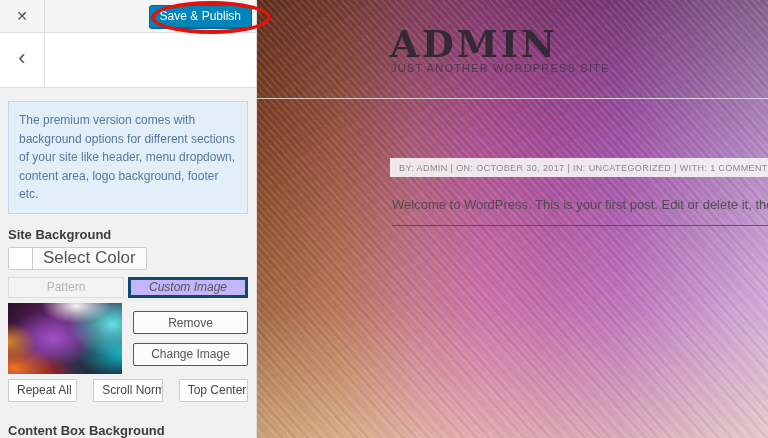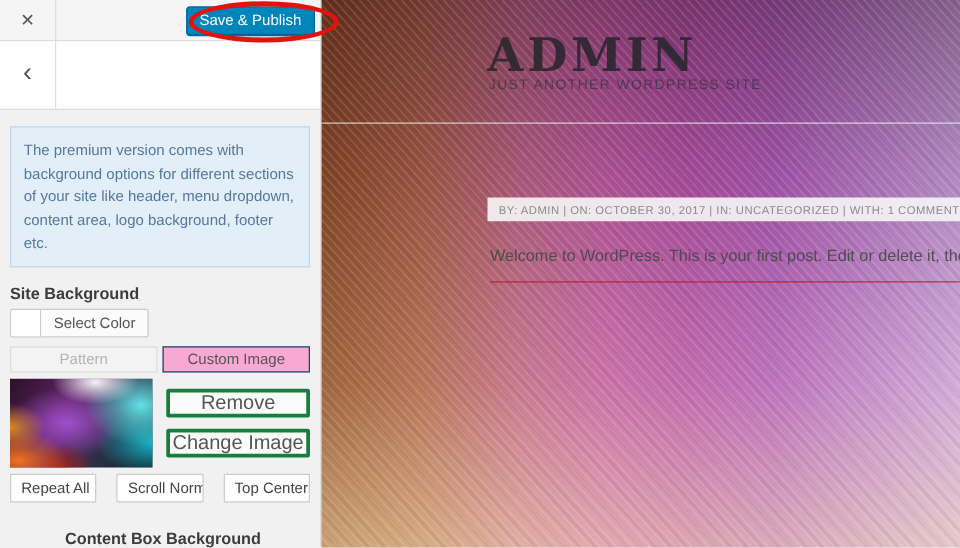--- a/index.html
+++ b/index.html
@@ -21,47 +21,47 @@
   .section-title { font-size:20px; color:#888; font-weight:400; letter-spacing:.2px; }
 
   .panel-body { padding:13px 8px 0; }
 
   .info-box { background:#e2eff9; border:1px solid #bcd9ee; color:#56789b; font-size:12px; line-height:1.55; padding:9px 10px; margin-bottom:13px; }
 
   .group-label { font-size:13px; font-weight:bold; color:#3c3c3c; margin:2px 0 5px; }
 
   .color-btn { display:inline-flex; border:1px solid #ccc; border-radius:2px; background:#fbfbfb; height:23px; align-items:stretch; cursor:pointer; margin-bottom:4px; }
   .color-swatch { width:24px; background:#fff; border-right:1px solid #ccc; border-radius:2px 0 0 2px; }
-  .color-btn-label { display:flex; align-items:center; padding:0 10px; font-size:12px; color:#555; }
+  .color-btn-label { display:flex; align-items:center; padding:0 10px; font-size:17px; color:#555; }
 
   .tabs-row { display:flex; gap:4px; margin-top:3px; }
   .tab { flex:1; height:21px; display:flex; align-items:center; justify-content:center; font-size:12px; cursor:pointer; }
   .tab-inactive { background:#f3f3f3; border:1px solid #dcdcdc; color:#b3b3b3; }
-  .tab-active { background:#f9a8d4; border:1px solid #0c4a6e; color:#555; }
+  .tab-active { background:#c4b5fd; border:3px solid #0c4a6e; color:#555;font-style:italic; }
 
   .image-row { display:flex; margin-top:5px; }
   .bg-thumb { width:114px; height:71px; flex:none; cursor:pointer;
     background:
       radial-gradient(ellipse 55% 45% at 60% 4%, rgba(255,255,255,.95), rgba(255,255,255,0) 55%),
       radial-gradient(ellipse 65% 75% at 92% 30%, #63e2e8 0%, rgba(99,226,232,0) 60%),
       radial-gradient(ellipse 60% 60% at 100% 72%, #18b2c8 0%, rgba(24,178,200,0) 65%),
       radial-gradient(ellipse 55% 55% at 6% 92%, #f4731d 0%, rgba(244,115,29,0) 62%),
       radial-gradient(ellipse 45% 50% at 0% 55%, #e08a26 0%, rgba(224,138,38,0) 55%),
       radial-gradient(ellipse 40% 45% at 35% 100%, #a32418 0%, rgba(163,36,24,0) 60%),
       radial-gradient(ellipse 60% 60% at 40% 50%, #a04fc9 0%, rgba(160,79,201,0) 68%),
       linear-gradient(120deg, #2b1128 0%, #5e2366 38%, #263041 72%, #0e161e 100%);
   }
   .image-btns { flex:1; display:flex; flex-direction:column; justify-content:space-around; padding:4px 0 4px 11px; }
-  .wp-btn { height:23px; background:#fbfbfb; border:3px solid #15803d; border-radius:2px; color:#555; font-size:16px; cursor:pointer; width:100%; font-family:"Liberation Sans",sans-serif; }
+  .wp-btn { height:23px; background:#fbfbfb; border:1px solid #15803d; border-radius:2px; color:#555; font-size:12px; cursor:pointer; width:100%; font-family:"Liberation Sans",sans-serif; }
 
   .selects-row { display:flex; gap:16px; margin-top:5px; }
   .fake-select { flex:1; height:23px; background:#fff; border:1px solid #ccc; border-radius:1px; display:flex; align-items:center; justify-content:space-between; padding:0 6px 0 8px; font-size:12px; color:#444; cursor:pointer; white-space:nowrap; overflow:hidden; }
   .caret { font-size:7px; color:#666; margin-left:3px; }
 
-  .group2 { margin-top:21px;margin-left:44px; }
+  .group2 { margin-top:21px; }
 
   
   .preview { position:absolute; left:257px; top:0; width:511px; height:438px; overflow:hidden;
     background:
       repeating-linear-gradient(48deg, rgba(255,255,255,.12) 0 1px, rgba(255,255,255,0) 2px 5px),
       repeating-linear-gradient(48deg, rgba(90,20,70,.07) 0 2px, rgba(90,20,70,0) 4px 9px),
       linear-gradient(to bottom, rgba(35,5,15,.42) 0%, rgba(70,25,35,.18) 32%, rgba(255,220,170,.18) 70%, rgba(255,235,180,.55) 100%),
       linear-gradient(to right, #8a4a22 0%, #a85f46 16%, #bc6489 31%, #c05ba8 44%, #b553ae 57%, #af5cc0 71%, #b97fd2 85%, #c9a2e4 100%);
   }
   .header-sep { position:absolute; left:0; top:98px; width:100%; height:1px; background:rgba(235,235,235,.8); }

